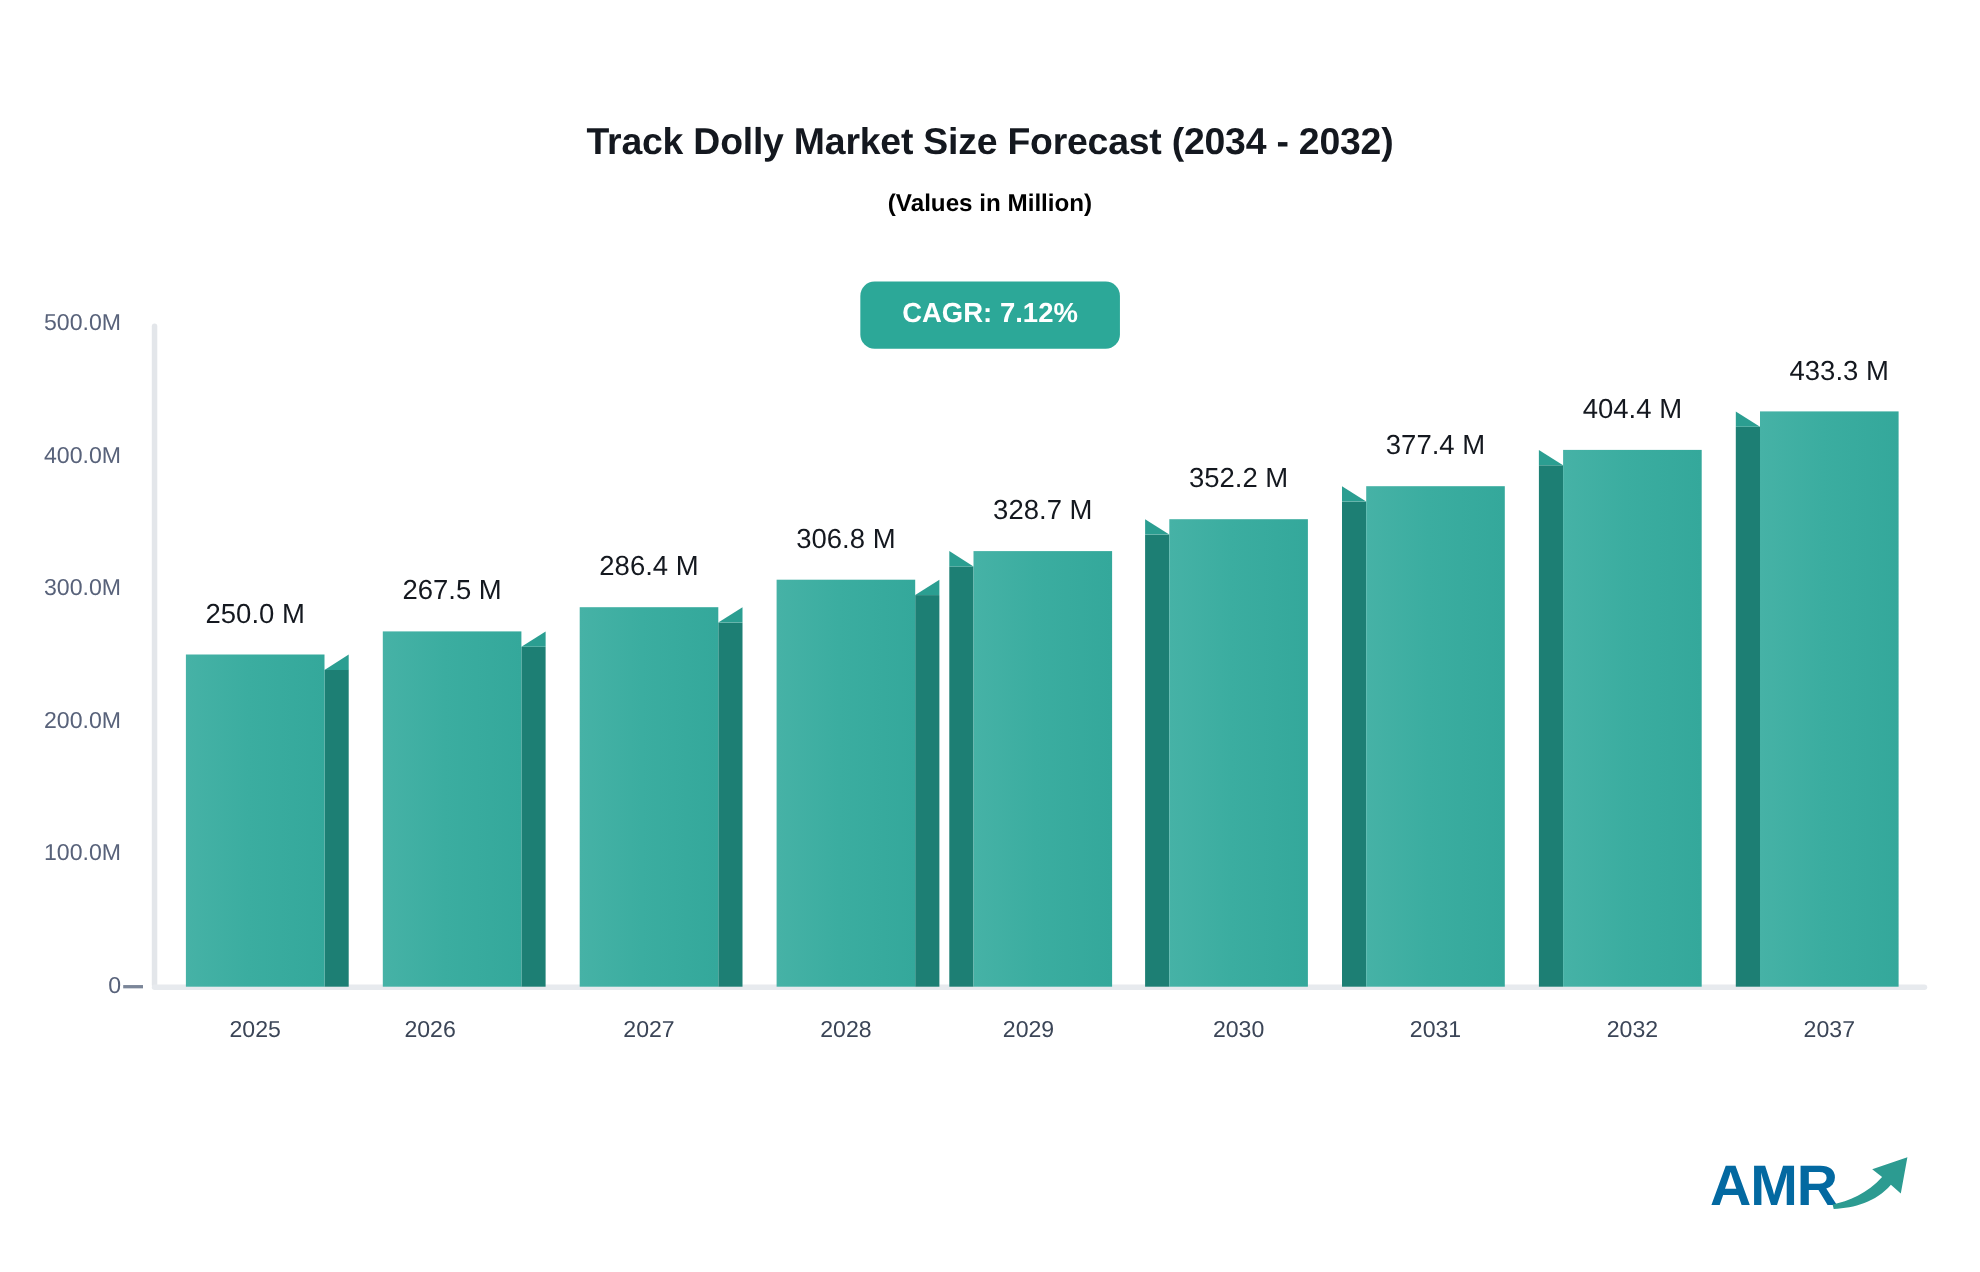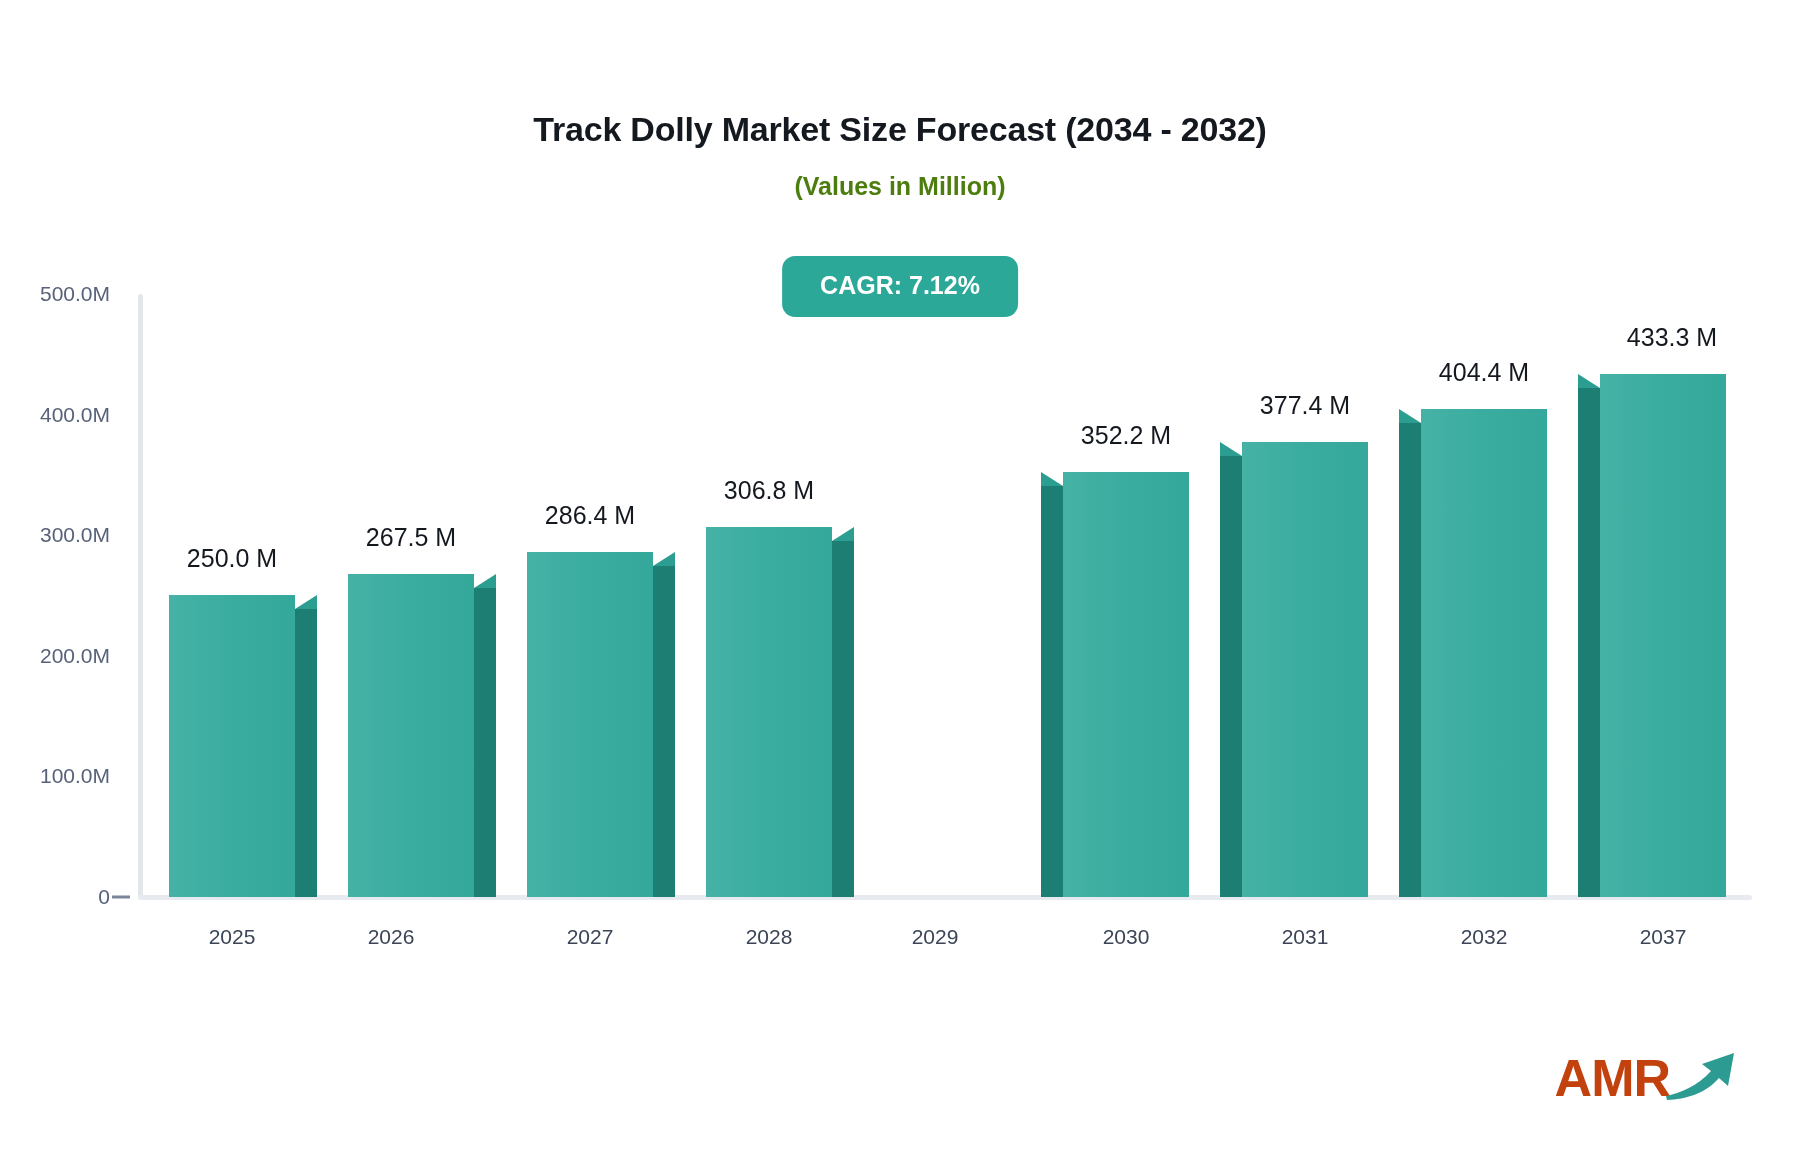--- a/index.html
+++ b/index.html
@@ -14,21 +14,21 @@
   
   .chart-title {
     position: absolute; top: 110px; left: 0; width: 1800px;
     text-align: center;
     font-size: 34px; font-weight: 700; color: #14181f;
     letter-spacing: -0.2px;
   }
   .chart-subtitle {
     position: absolute; top: 172px; left: 0; width: 1800px;
     text-align: center;
-    font-size: 25px; font-weight: 700; color: #4d7c0f;
+    font-size: 22px; font-weight: 700; color: #000000;
   }
   .cagr-badge {
     position: absolute; top: 256px; left: 50%; transform: translateX(-50%);
     background: #2ca898;
     color: #ffffff;
     font-size: 25px; font-weight: 700;
     padding: 17px 38px 19px 38px;
     border-radius: 13px;
     white-space: nowrap;
     line-height: 1;
@@ -125,21 +125,21 @@
     white-space: nowrap;
   }
 
   
   .logo {
     position: absolute;
     right: 58px; bottom: 44px;
     display: flex; align-items: center; gap: 0px;
   }
   .logo-text {
-    font-size: 52px; font-weight: 700; color: #c2410c;
+    font-size: 52px; font-weight: 700; color: #0369a1;
     letter-spacing: -1px; line-height: 1;
   }
   .logo-arrow { margin-left: -6px; margin-bottom: 4px; }
 </style>
 </head>
 <body>
 
 <div id="page">
 
   <div class="chart-title">Track Dolly Market Size Forecast (2034 - 2032)</div>
@@ -185,20 +185,28 @@
           <div class="bar-label" style="bottom: 626px;">286.4 M</div>
         </div>
         <div class="bar-group" style="left: 706px; width: 126px; height: 1156px;">
           <div class="bar3d" style="width: 126px; height: 370px;">
             <div class="bar-side right" style="height: 356px;"></div>
             <div class="bar-cap right" style="bottom: 356px;"></div>
             <div class="bar-face" style="height: 370px;"></div>
           </div>
           <div class="bar-label" style="bottom: 651px;">306.8 M</div>
         </div>
+        <div class="bar-group" style="left: 885px; width: 126px; height: 1156px;">
+          <div class="bar3d" style="width: 126px; height: 396px;">
+            <div class="bar-side left" style="height: 382px;"></div>
+            <div class="bar-cap left" style="bottom: 382px;"></div>
+            <div class="bar-face" style="height: 396px;"></div>
+          </div>
+          <div class="bar-label" style="bottom: 677px;">328.7 M</div>
+        </div>
         <div class="bar-group" style="left: 1063px; width: 126px; height: 1156px;">
           <div class="bar3d" style="width: 126px; height: 425px;">
             <div class="bar-side left" style="height: 411px;"></div>
             <div class="bar-cap left" style="bottom: 411px;"></div>
             <div class="bar-face" style="height: 425px;"></div>
           </div>
           <div class="bar-label" style="bottom: 706px;">352.2 M</div>
         </div>
         <div class="bar-group" style="left: 1242px; width: 126px; height: 1156px;">
           <div class="bar3d" style="width: 126px; height: 455px;">

